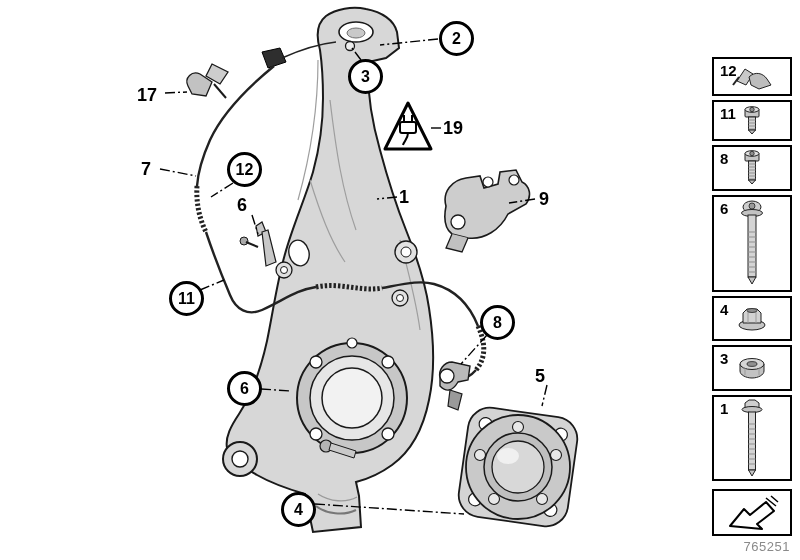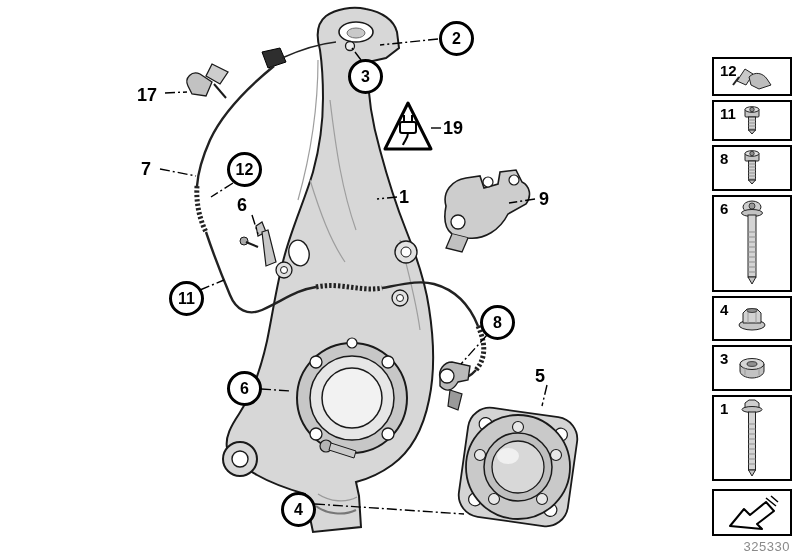--- a/index.html
+++ b/index.html
@@ -256,15 +256,15 @@
     </svg>
   </div>
 
   <div class="part-box" style="top:489px;height:47px">
     <svg width="56" height="36" viewBox="0 0 56 36">
       <path d="M 6,31 L 20,14 L 26,20 L 42,7 L 50,16 L 33,29 L 38,34 Z" fill="#ffffff" stroke="#000" stroke-width="2" stroke-linejoin="round"></path>
       <path d="M 42,3 L 52,11 M 47,1 L 54,7" stroke="#000" stroke-width="1.5"></path>
     </svg>
   </div>
 
-  <div class="fig-code">325330</div>
+  <div class="fig-code">765251</div>
 
 </div>
 
 </body></html>

